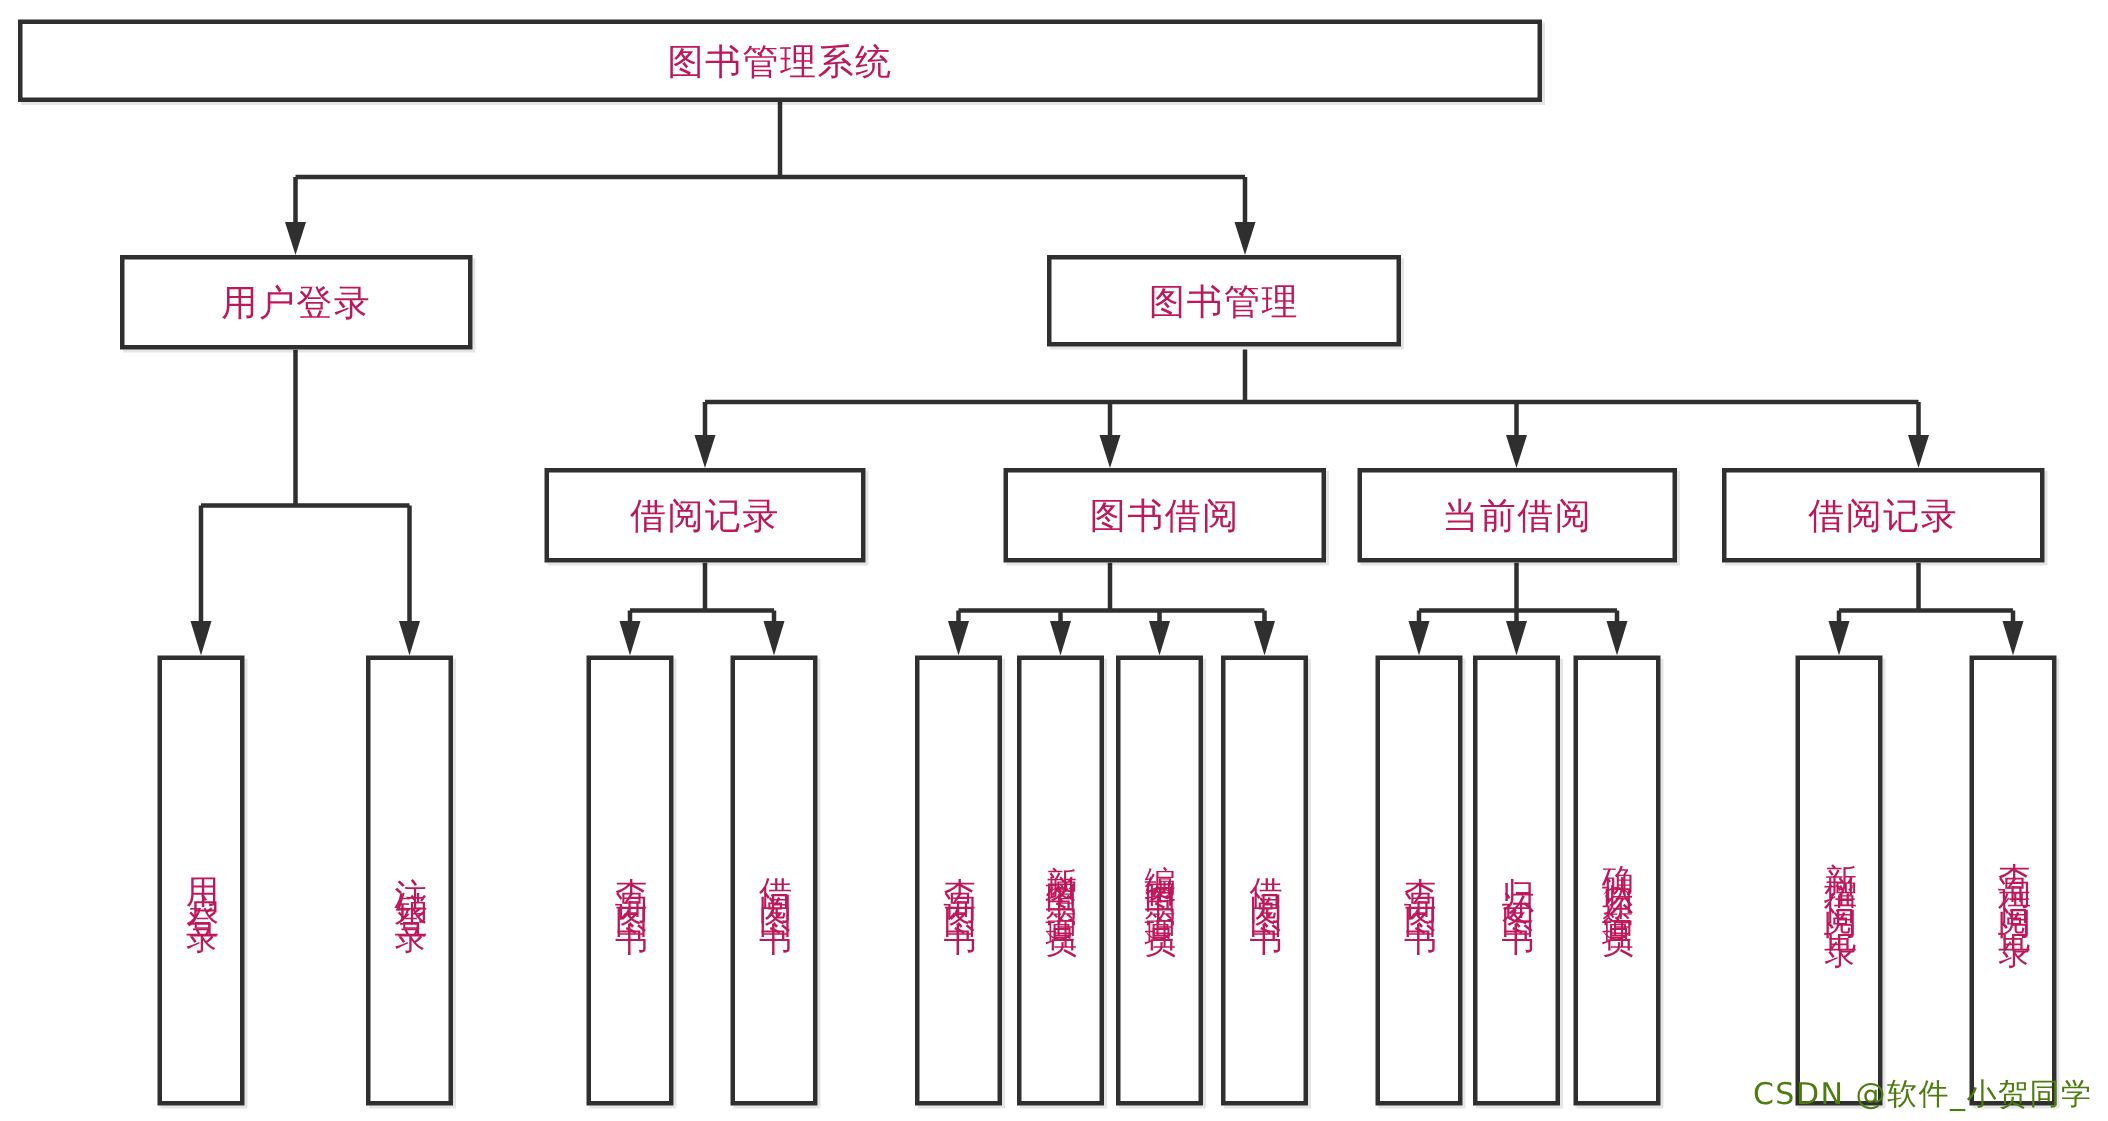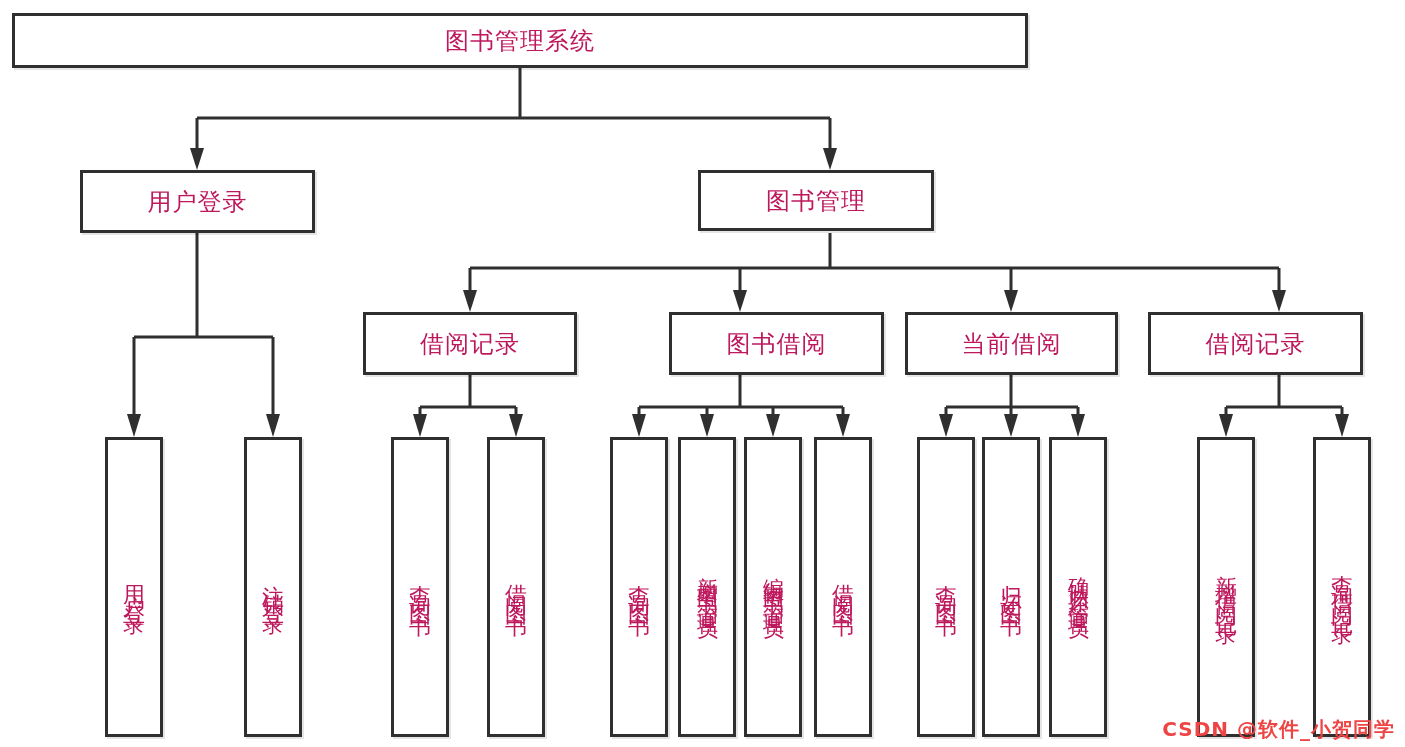--- a/index.html
+++ b/index.html
@@ -36,23 +36,22 @@
     line-height: 1;
     letter-spacing: 10px;
     white-space: nowrap;
   }
   .sp8 .vtext { letter-spacing: 6px; font-size: 21px; }
   .watermark {
     position: absolute;
     right: 10px;
     bottom: 4px;
     font-size: 20px;
-    color: #ef4444;
+    color: #4d7c0f;
     letter-spacing: 1px;
-    font-weight: bold;
   }
 </style>
 </head>
 <body>
 
 <div class="canvas">
 
   <svg class="connectors" viewBox="0 0 1405 747" xmlns="http://www.w3.org/2000/svg">
     <g stroke="#2f2f2f" stroke-width="3" fill="none">
       <path d="M520 68 V118 M197 118 H830 M197 118 V152 M830 118 V152"></path>

